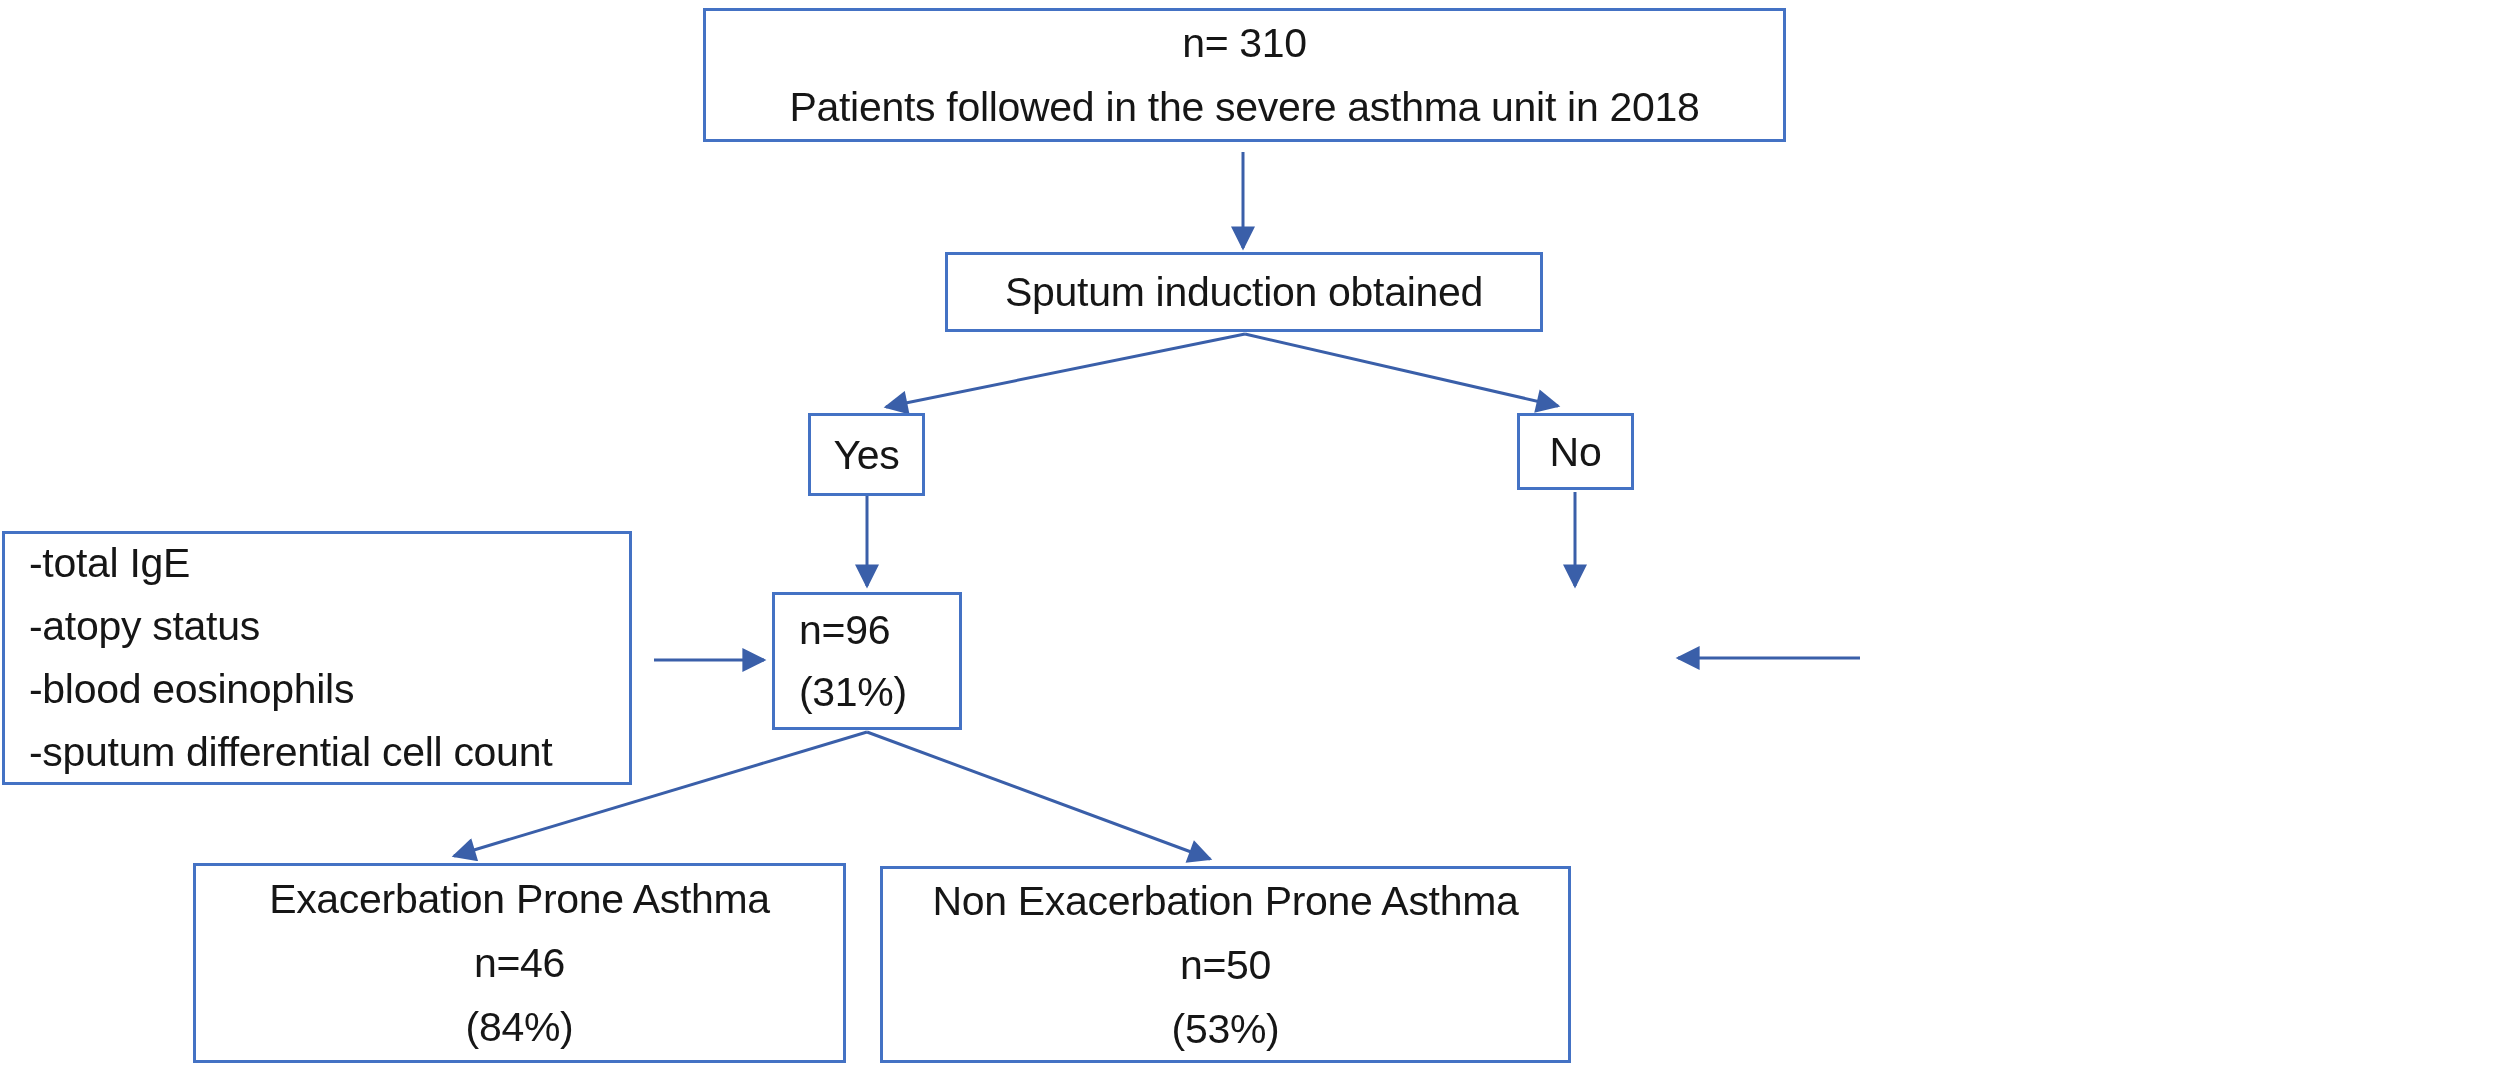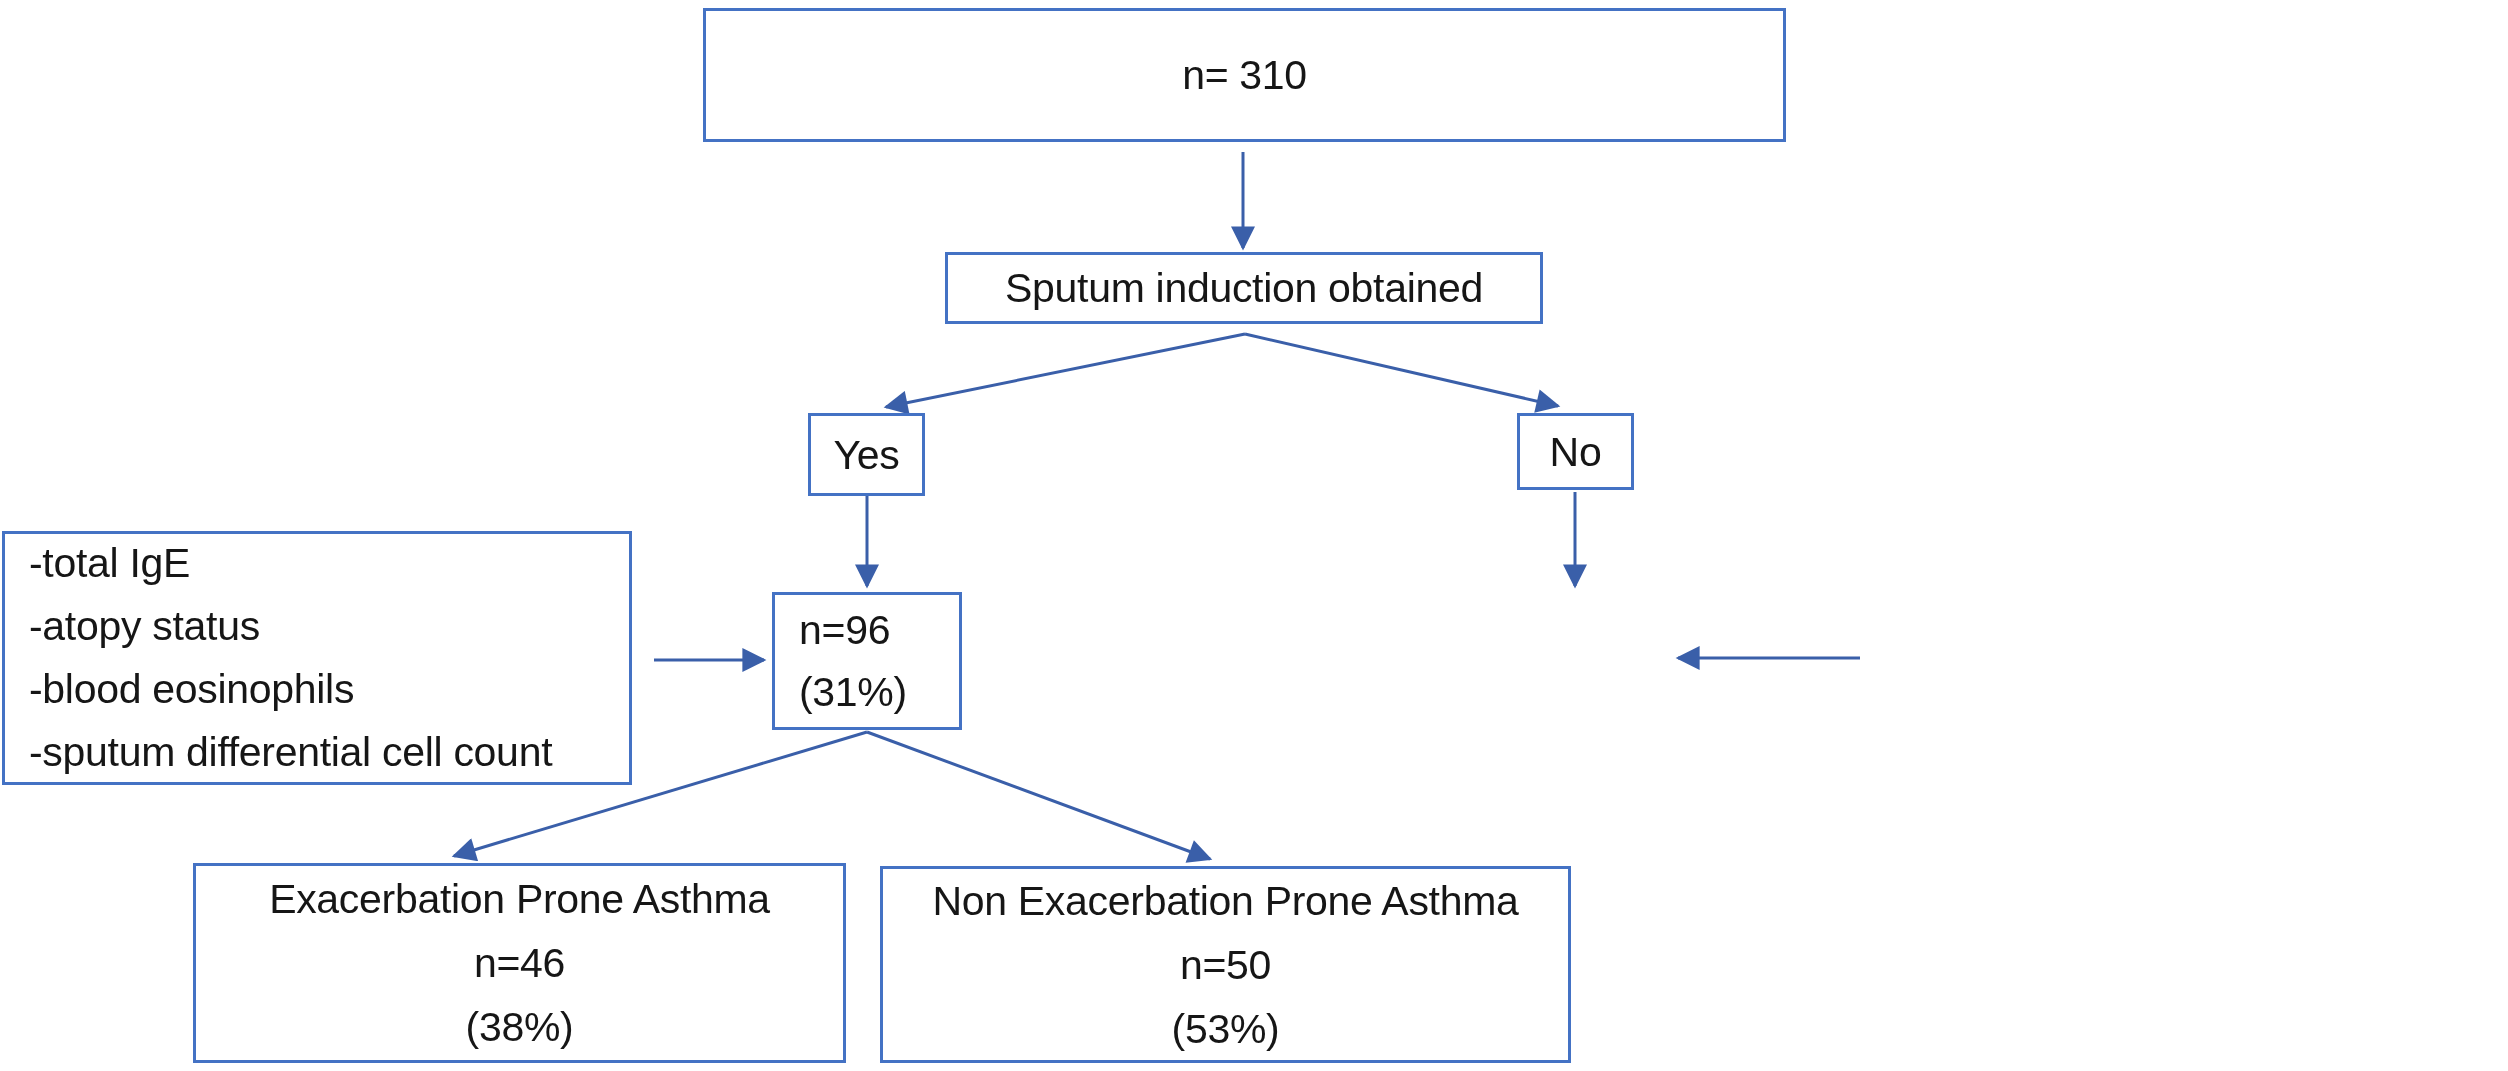--- a/index.html
+++ b/index.html
@@ -53,23 +53,24 @@
     <line class="conn" x1="867" y1="492" x2="867" y2="586" marker-end="url(#ah)"></line>
     <line class="conn" x1="1575" y1="492" x2="1575" y2="586" marker-end="url(#ah)"></line>
     <line class="conn" x1="654" y1="660" x2="764" y2="660" marker-end="url(#ah)"></line>
     <line class="conn" x1="1860" y1="658" x2="1678" y2="658" marker-end="url(#ah)"></line>
     <line class="conn" x1="867" y1="732" x2="454" y2="856" marker-end="url(#ah)"></line>
     <line class="conn" x1="867" y1="732" x2="1210" y2="859" marker-end="url(#ah)"></line>
   </svg>
 
   <div class="box center" style="left:703px;top:8px;width:1083px;height:134px">
     <div class="ln">n= 310</div>
+    <div class="ln">Patients followed in the severe asthma unit in 2018</div>
   </div>
 
-  <div class="box center" style="left:945px;top:252px;width:598px;height:72px">
+  <div class="box center" style="left:945px;top:252px;width:598px;height:80px">
     <div class="ln">Sputum induction obtained</div>
   </div>
 
   <div class="box center" style="left:808px;top:413px;width:117px;height:83px">
     <div class="ln">Yes</div>
   </div>
 
   <div class="box center" style="left:1517px;top:413px;width:117px;height:77px">
     <div class="ln">No</div>
   </div>
@@ -84,21 +85,21 @@
   <div class="box leftalign" style="left:772px;top:592px;width:190px;height:138px;line-height:62px">
     <div class="ln">n=96</div>
     <div class="ln">(31%)</div>
   </div>
 
 
 
   <div class="box center" style="left:193px;top:863px;width:653px;height:200px;line-height:64px">
     <div class="ln">Exacerbation Prone Asthma</div>
     <div class="ln">n=46</div>
-    <div class="ln">(38%)</div>
+    <div class="ln">(84%)</div>
   </div>
 
   <div class="box center" style="left:880px;top:866px;width:691px;height:197px;line-height:64px">
     <div class="ln">Non Exacerbation Prone Asthma</div>
     <div class="ln">n=50</div>
     <div class="ln">(53%)</div>
   </div>
 
 </div>
 

